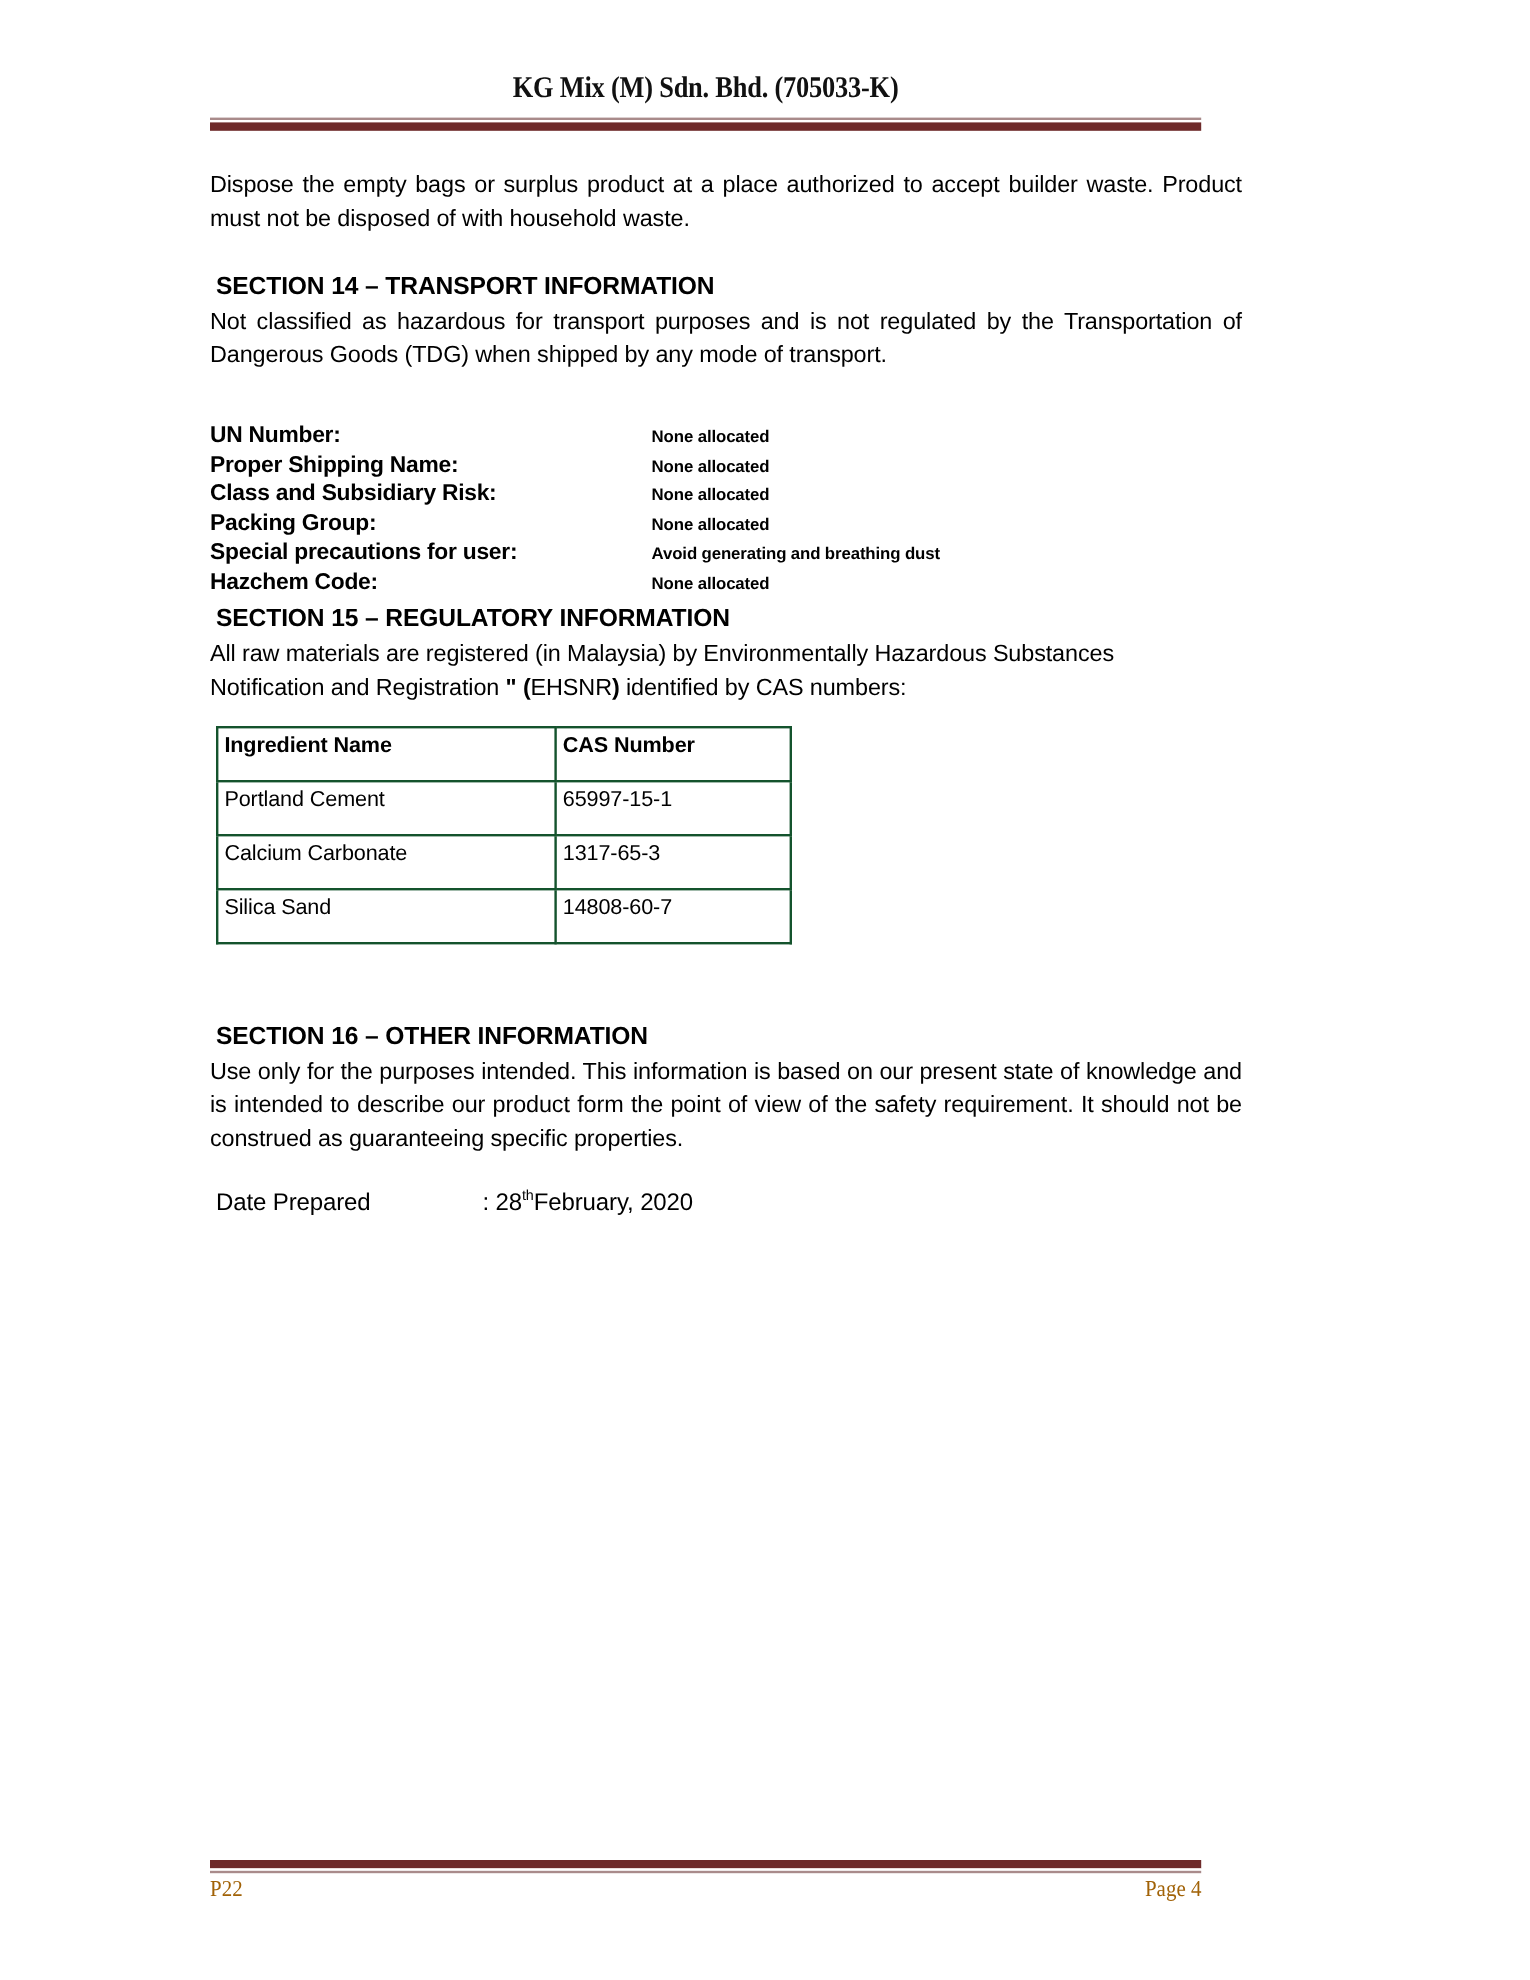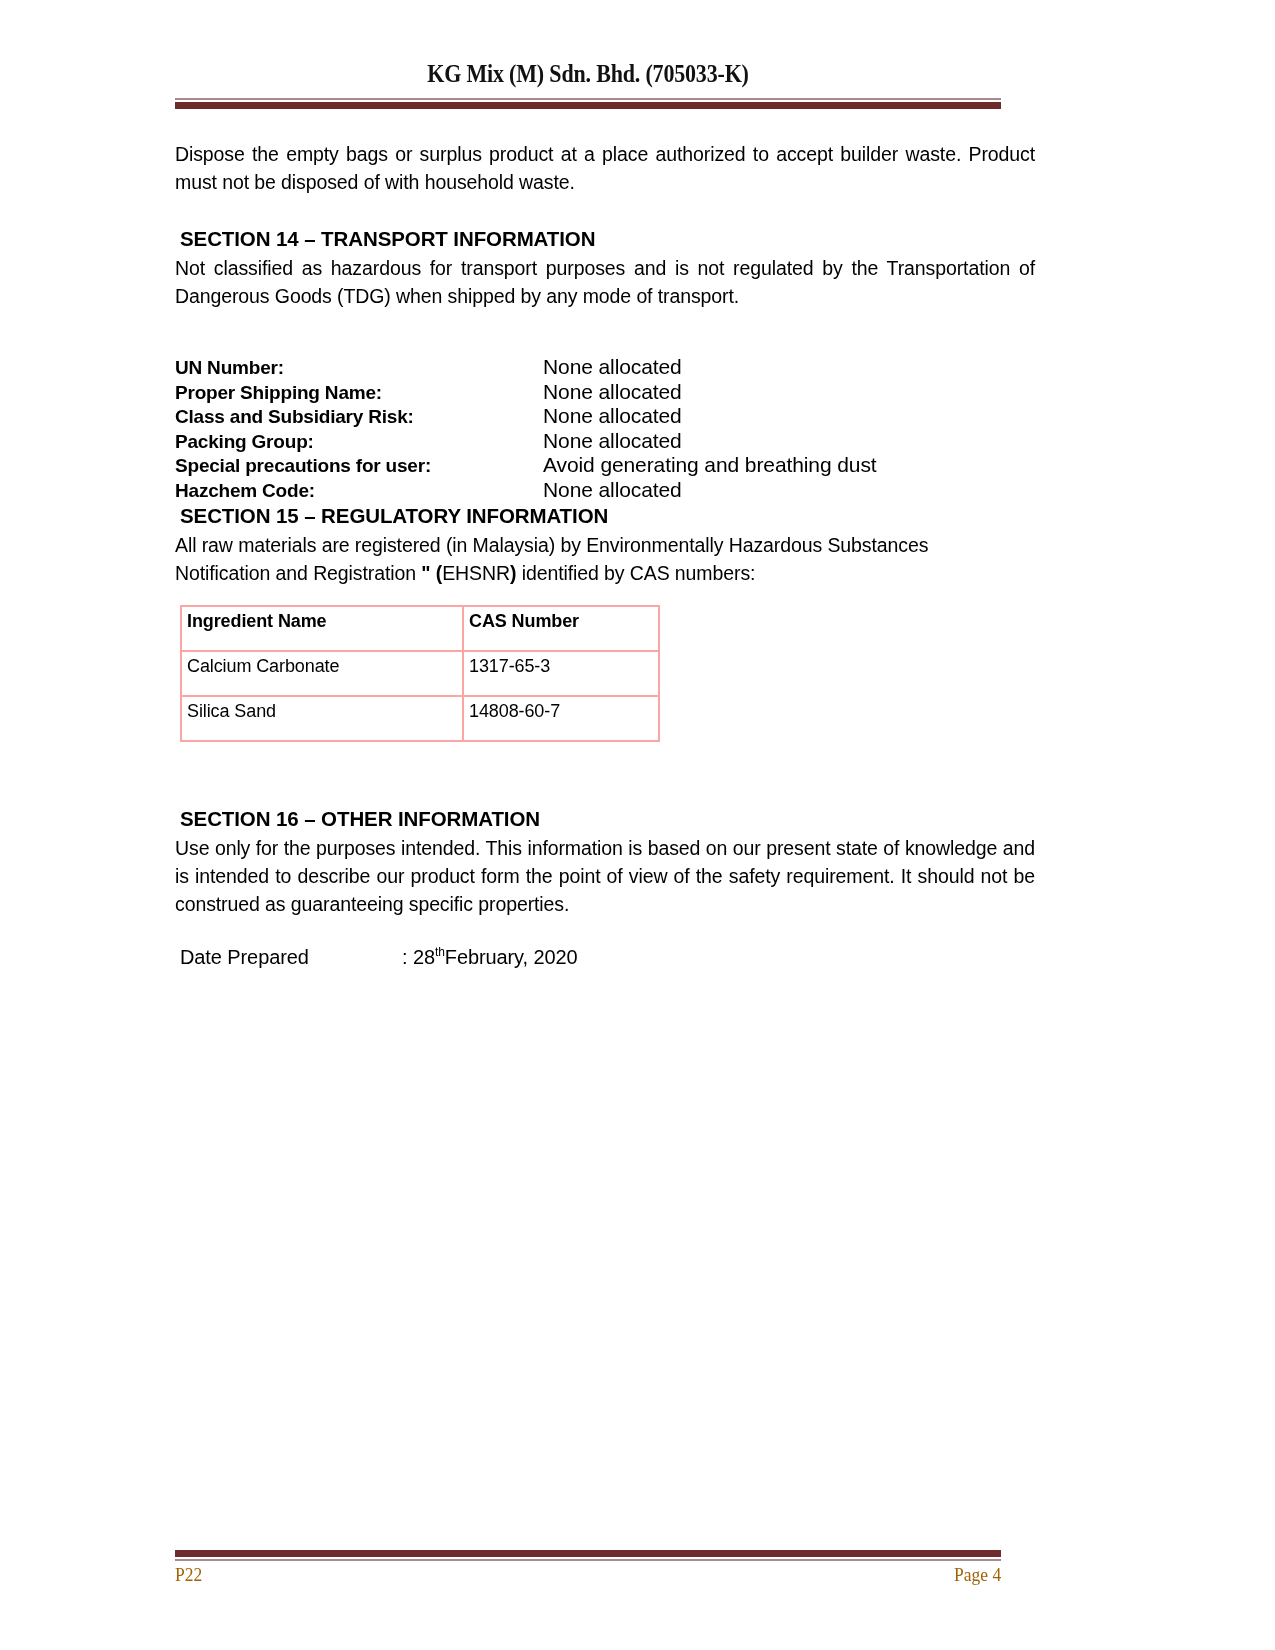--- a/index.html
+++ b/index.html
@@ -100,38 +100,38 @@
     height: 24.5px;
   }
   .kv-key {
     width: 368px;
     flex: 0 0 368px;
     font-size: 19px;
     font-weight: bold;
     letter-spacing: -0.2px;
   }
   .kv-val {
-    font-size: 21px;
-    font-weight: normal;
+    font-size: 14px;
+    font-weight: bold;
     letter-spacing: -0.1px;
     margin-top: 45px;
   }
 
   
   .ingredient-table {
     border-collapse: collapse;
     margin-left: 5px;
     margin-top: 2px;
     table-layout: fixed;
     width: 478px;
     font-family: "Liberation Sans", sans-serif;
   }
   .ingredient-table th,
   .ingredient-table td {
-    border: 2px solid #fca5a5;
+    border: 2px solid #14532d;
     vertical-align: top;
     padding: 4px 0 0 5px;
     height: 39px;
     font-size: 18px;
     letter-spacing: -0.1px;
   }
   .ingredient-table th {
     text-align: left;
     font-weight: bold;
   }
@@ -246,20 +246,24 @@
           <col class="c2">
         </colgroup>
       <thead>
         <tr>
           <th>Ingredient Name</th>
           <th>CAS Number</th>
         </tr>
       </thead>
       <tbody>
         <tr>
+          <td>Portland Cement</td>
+          <td>65997-15-1</td>
+        </tr>
+        <tr>
           <td>Calcium Carbonate</td>
           <td>1317-65-3</td>
         </tr>
         <tr>
           <td>Silica Sand</td>
           <td>14808-60-7</td>
         </tr>
       </tbody>
     </table>
 

